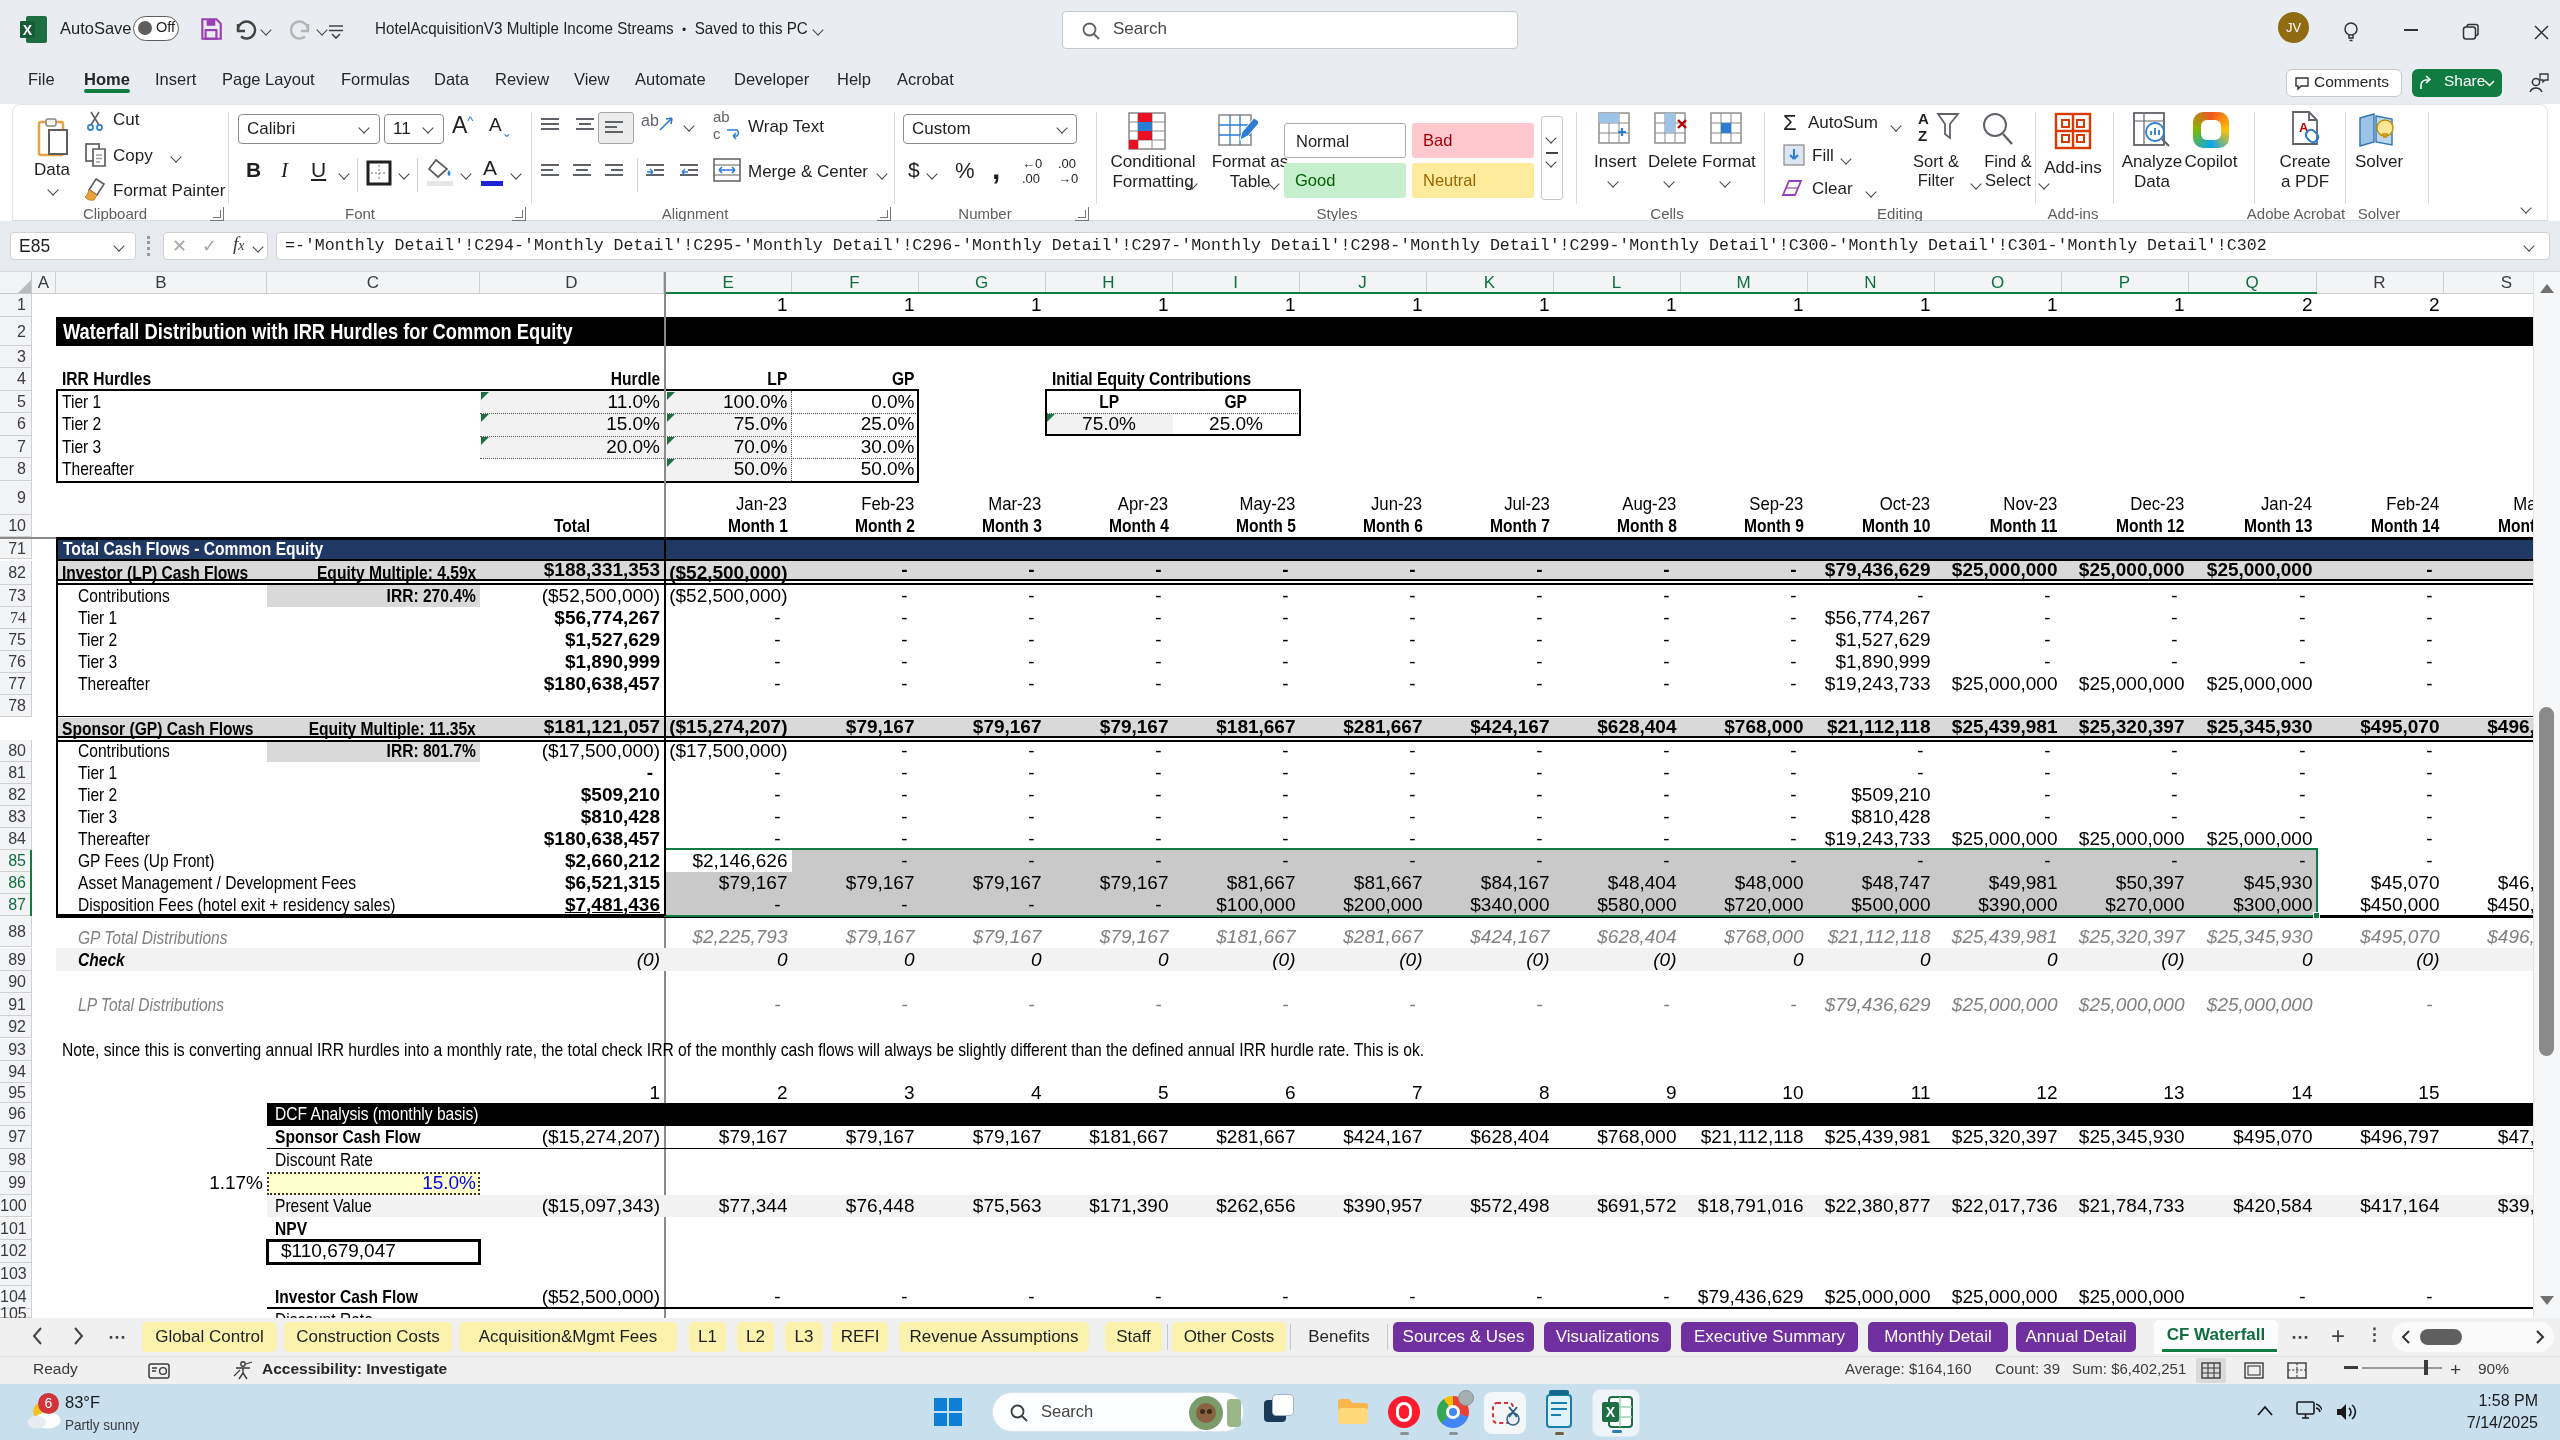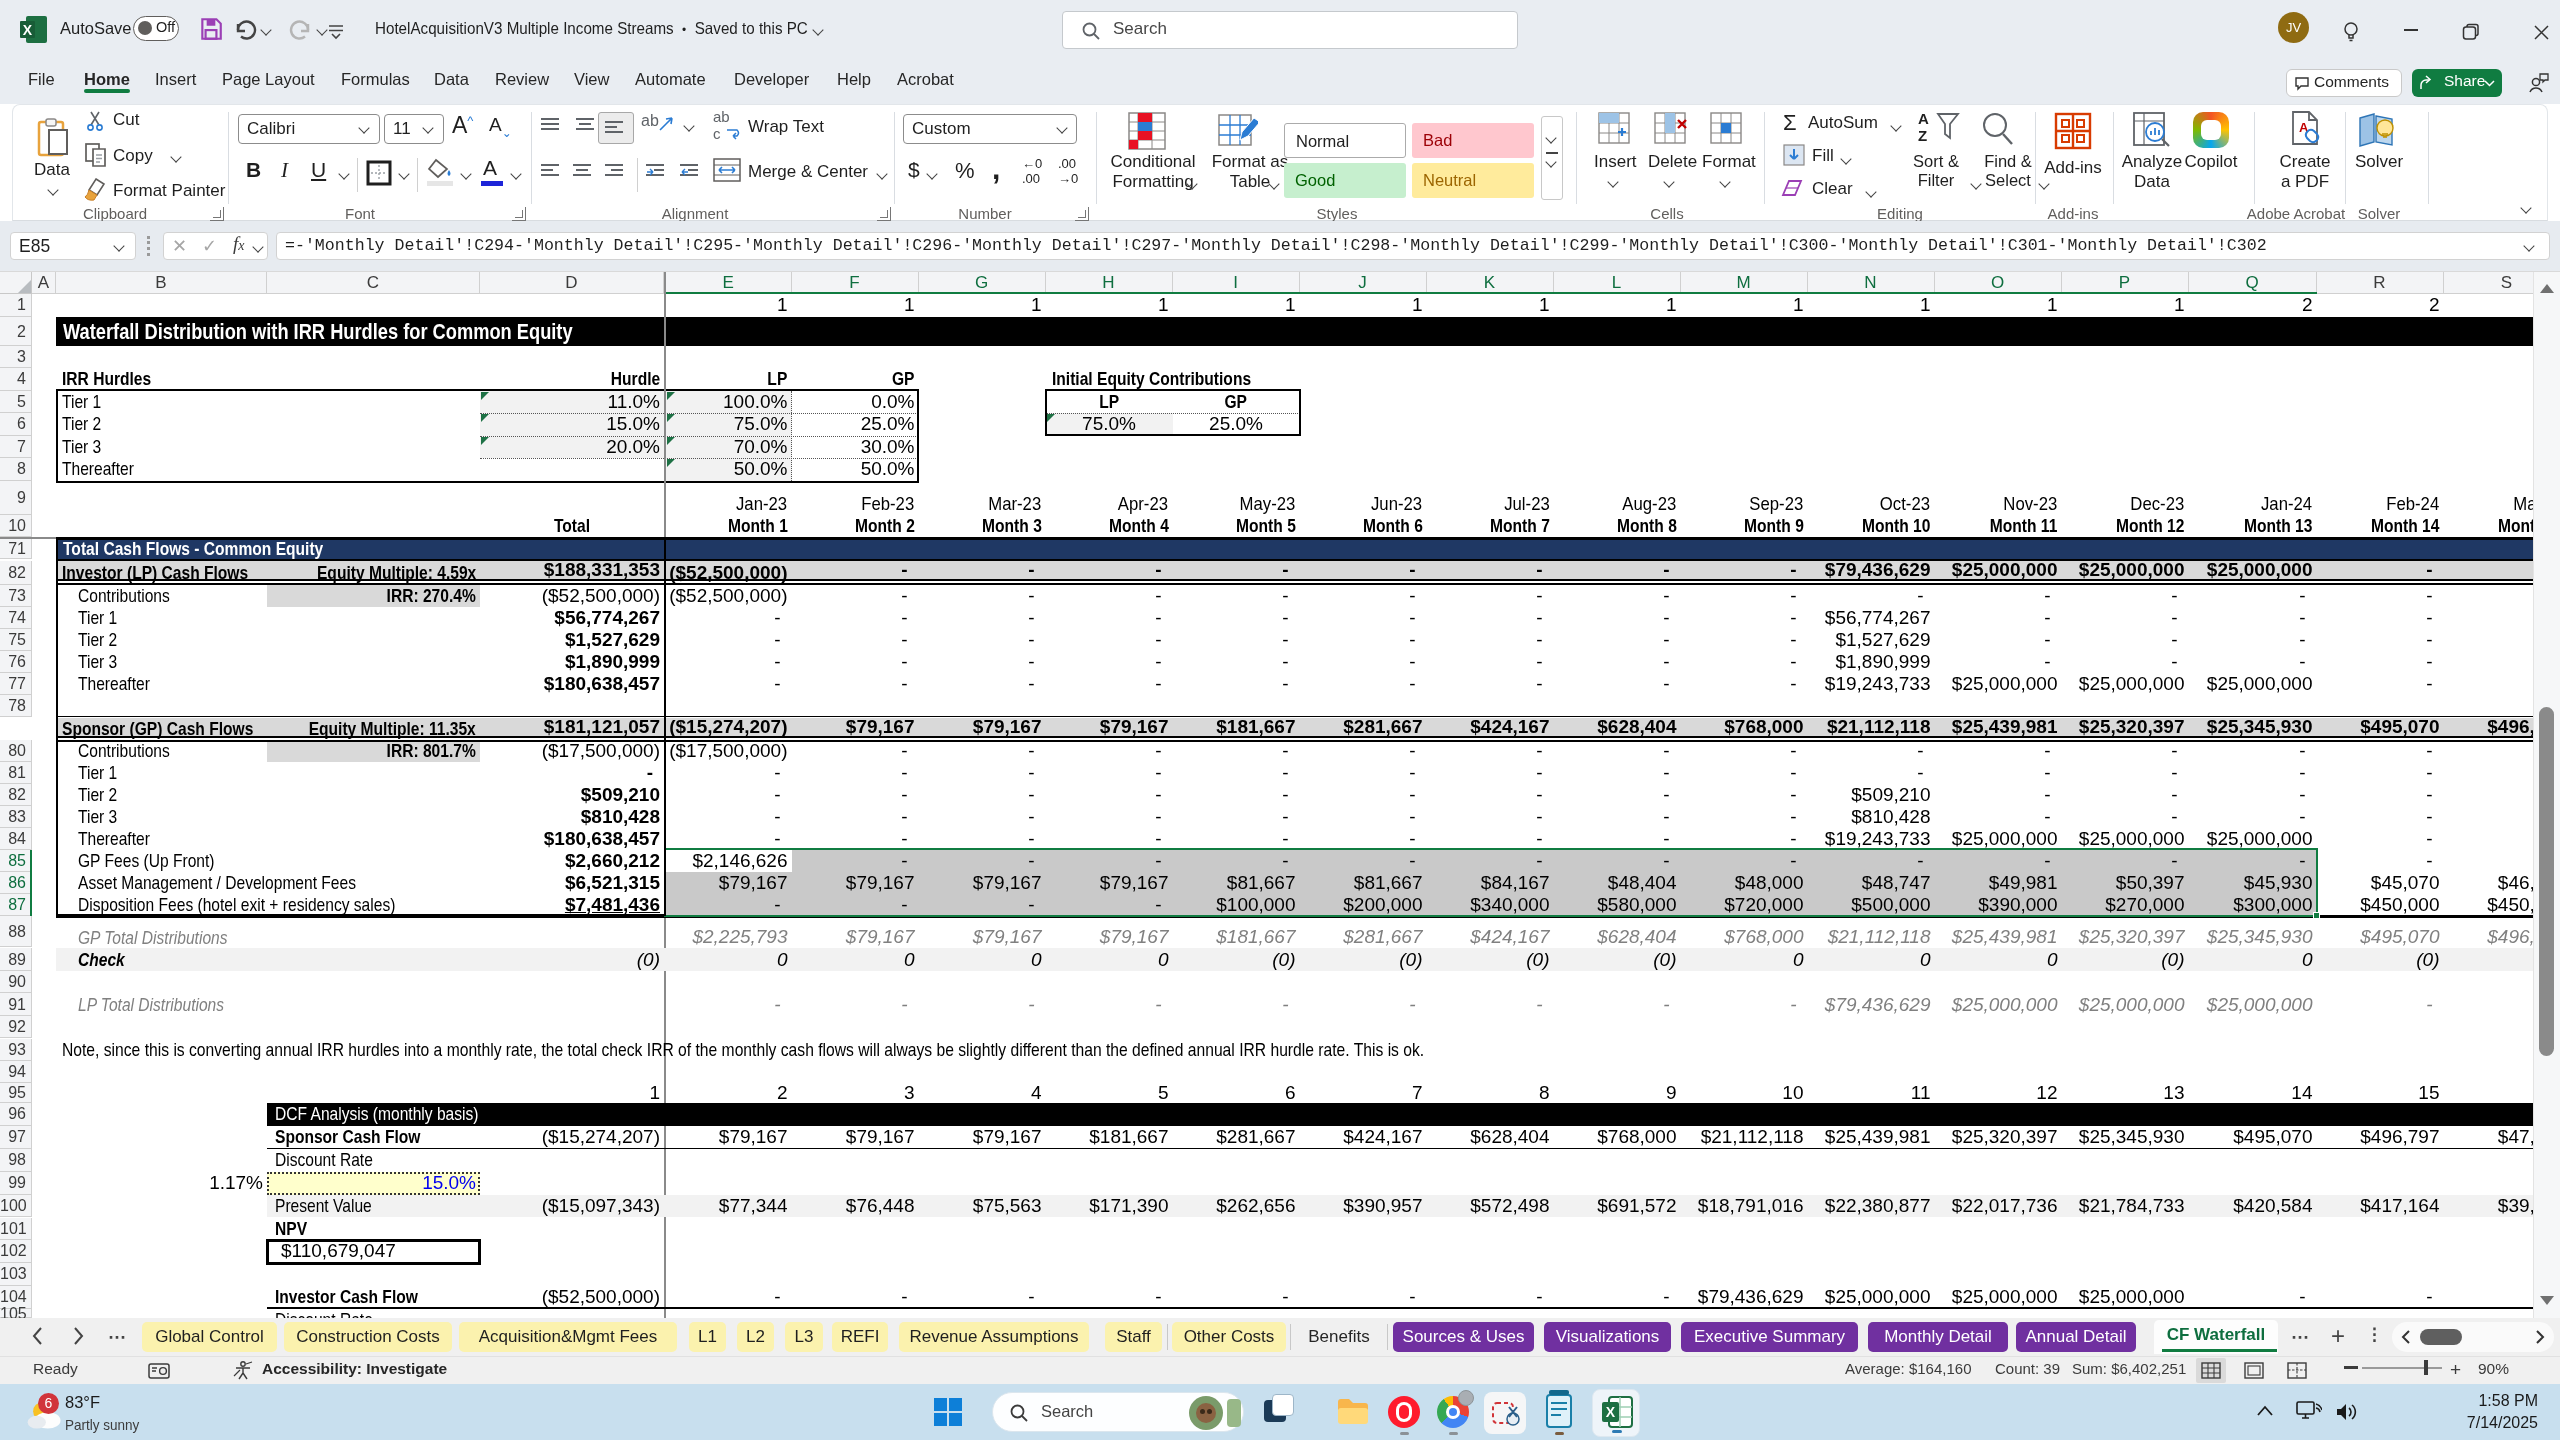--- a/index.html
+++ b/index.html
@@ -436,21 +436,21 @@
 <div class="rowhdr" style="top:368px;height:22.5px;line-height:22.5px;">4</div>
 <div class="rowhdr" style="top:390.5px;height:22.5px;line-height:22.5px;">5</div>
 <div class="rowhdr" style="top:413px;height:22.5px;line-height:22.5px;">6</div>
 <div class="rowhdr" style="top:435.5px;height:22.5px;line-height:22.5px;">7</div>
 <div class="rowhdr" style="top:458px;height:22.5px;line-height:22.5px;">8</div>
 <div class="rowhdr" style="top:480.5px;height:34px;line-height:34px;">9</div>
 <div class="rowhdr" style="top:514.5px;height:22px;line-height:22px;">10</div>
 <div class="rowhdr" style="top:538.5px;height:20px;line-height:20px;">71</div>
 <div class="rowhdr" style="top:560.5px;height:24px;line-height:24px;">82</div>
 <div class="rowhdr" style="top:584.5px;height:22.5px;line-height:22.5px;">73</div>
-<div class="rowhdr" style="top:607px;height:22.1px;line-height:22.1px;">74</div>
+<div class="rowhdr" style="top:607px;height:22.1px;line-height:22.1px;font-family:Liberation Serif, serif;">74</div>
 <div class="rowhdr" style="top:629.1px;height:22.1px;line-height:22.1px;">75</div>
 <div class="rowhdr" style="top:651.2px;height:22.1px;line-height:22.1px;">76</div>
 <div class="rowhdr" style="top:673.3px;height:22.1px;line-height:22.1px;">77</div>
 <div class="rowhdr" style="top:695.4px;height:22.1px;line-height:22.1px;">78</div>
 <div class="rowhdr" style="top:717.5px;height:39px;line-height:22.1px;margin-top:28px;">79</div>
 <div class="rowhdr" style="top:739.6px;height:22.1px;line-height:22.1px;">80</div>
 <div class="rowhdr" style="top:761.7px;height:22.1px;line-height:22.1px;">81</div>
 <div class="rowhdr" style="top:783.8px;height:22.1px;line-height:22.1px;">82</div>
 <div class="rowhdr" style="top:805.9px;height:22.1px;line-height:22.1px;">83</div>
 <div class="rowhdr" style="top:828px;height:22.1px;line-height:22.1px;">84</div>

